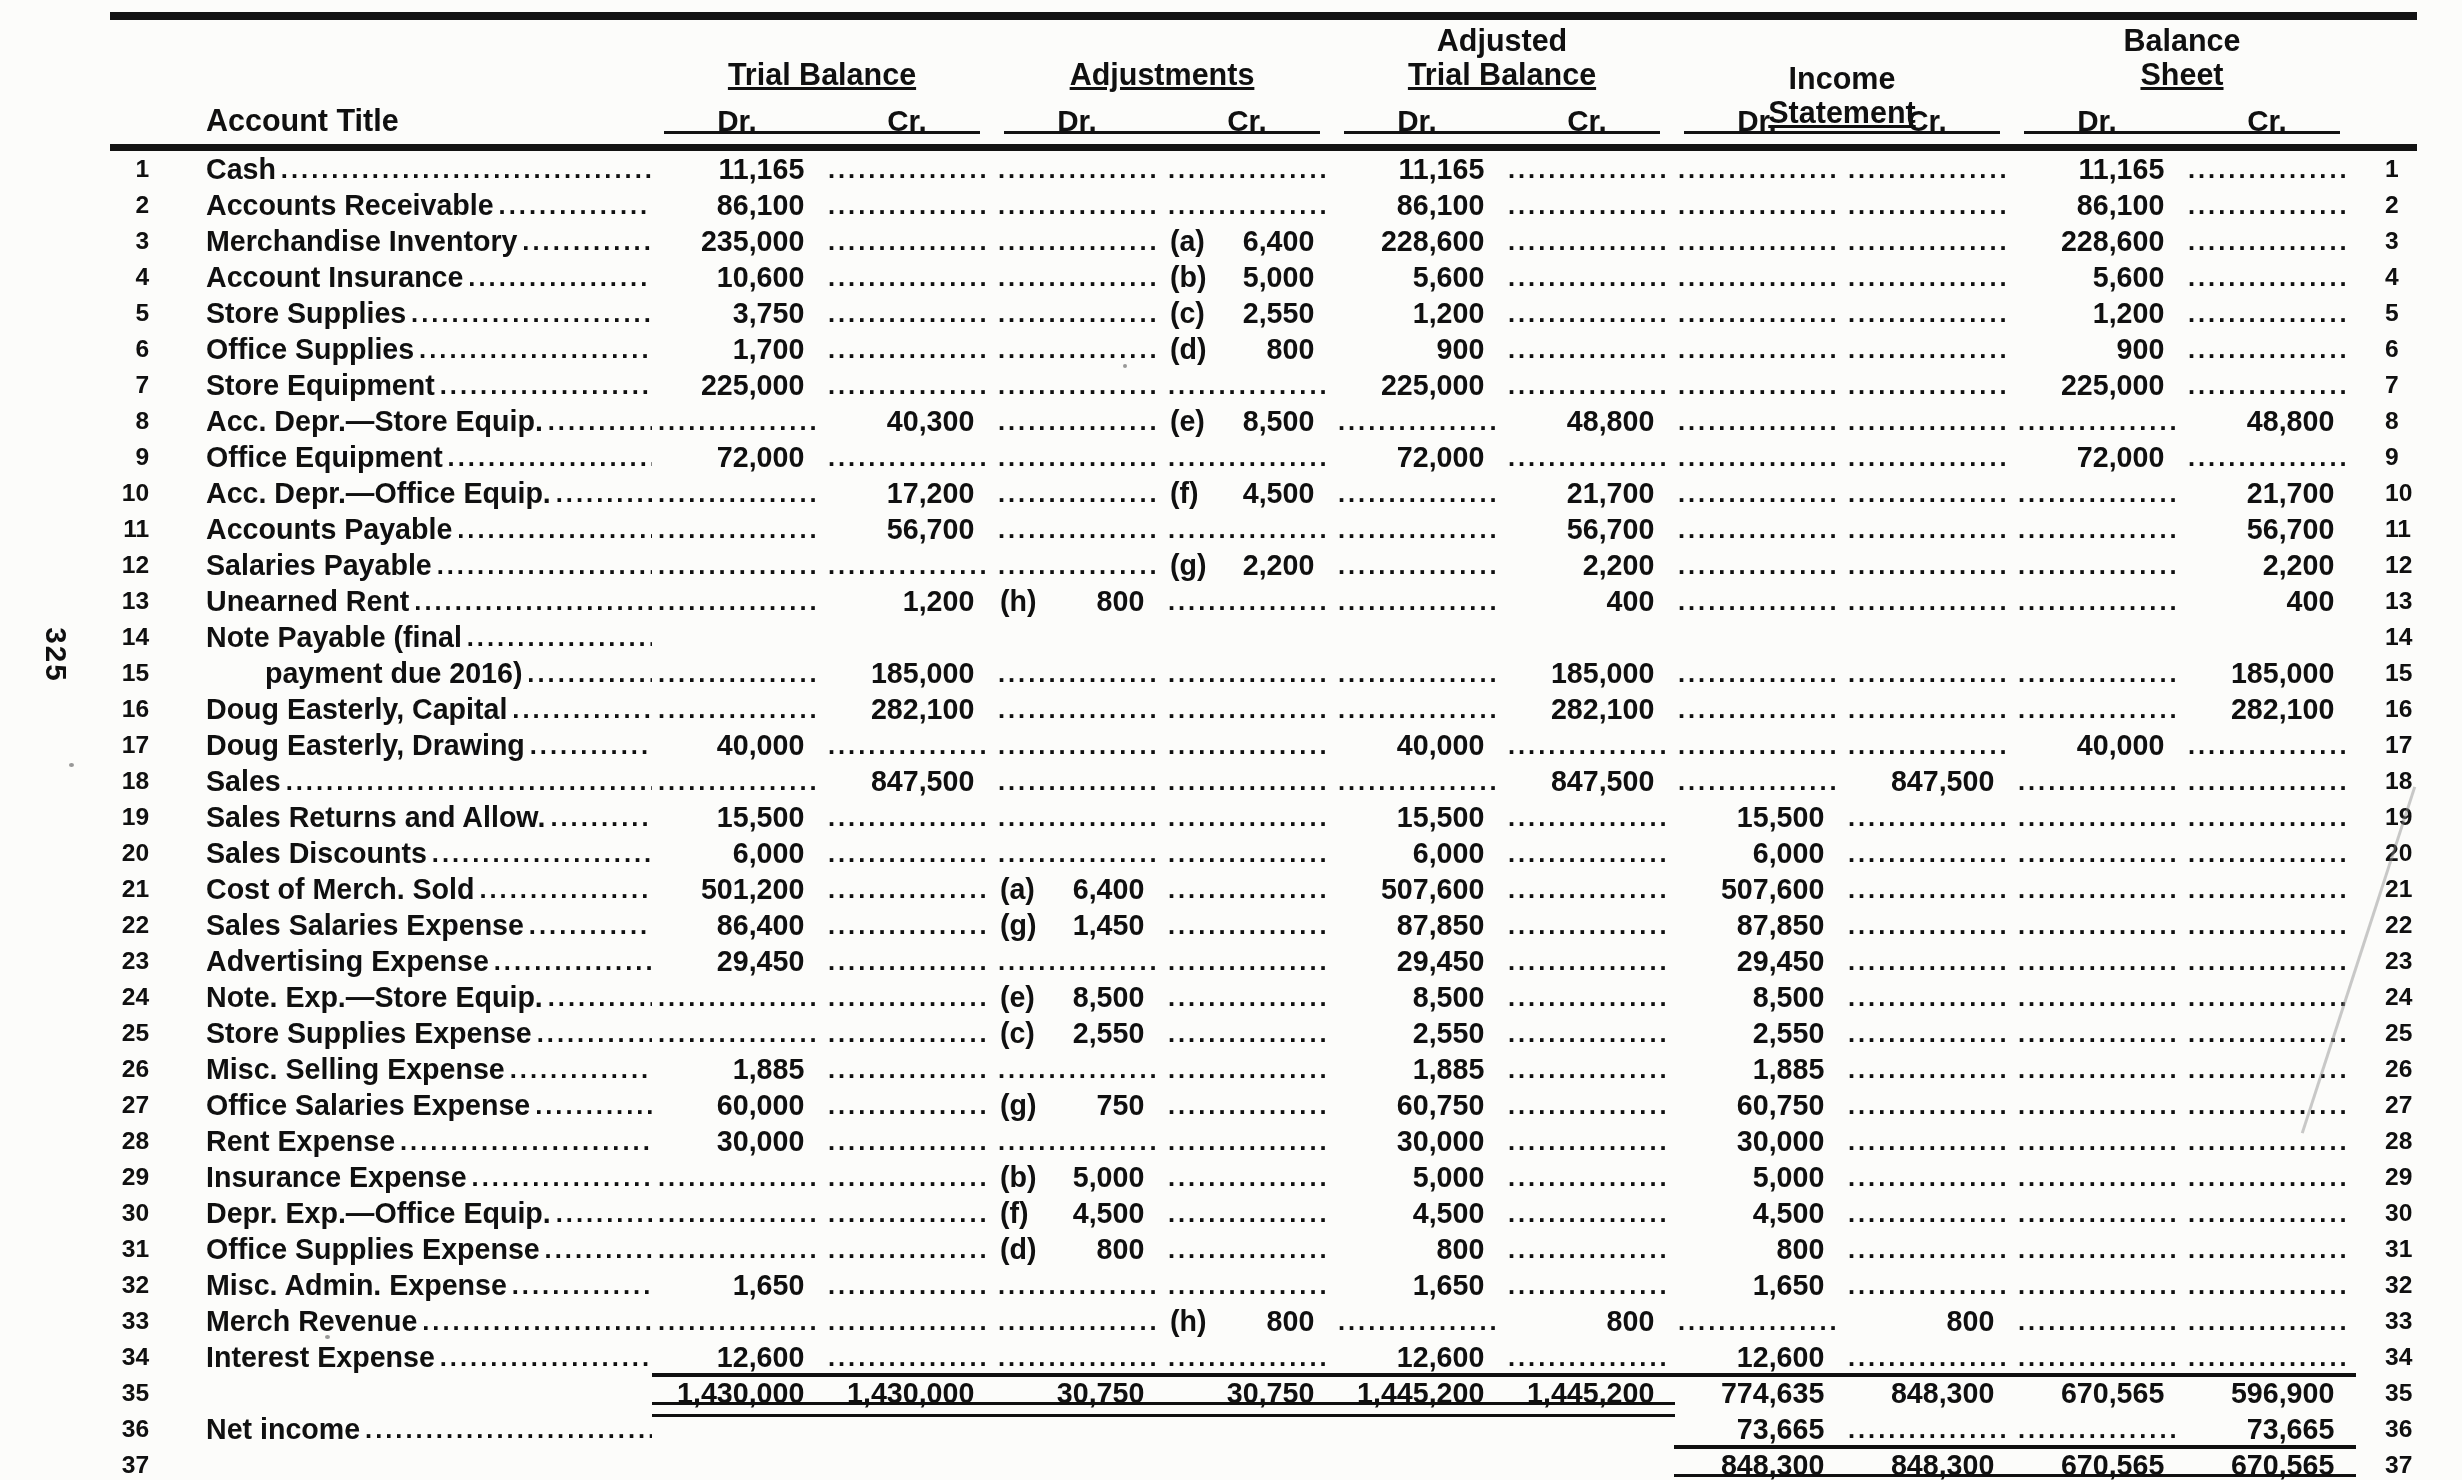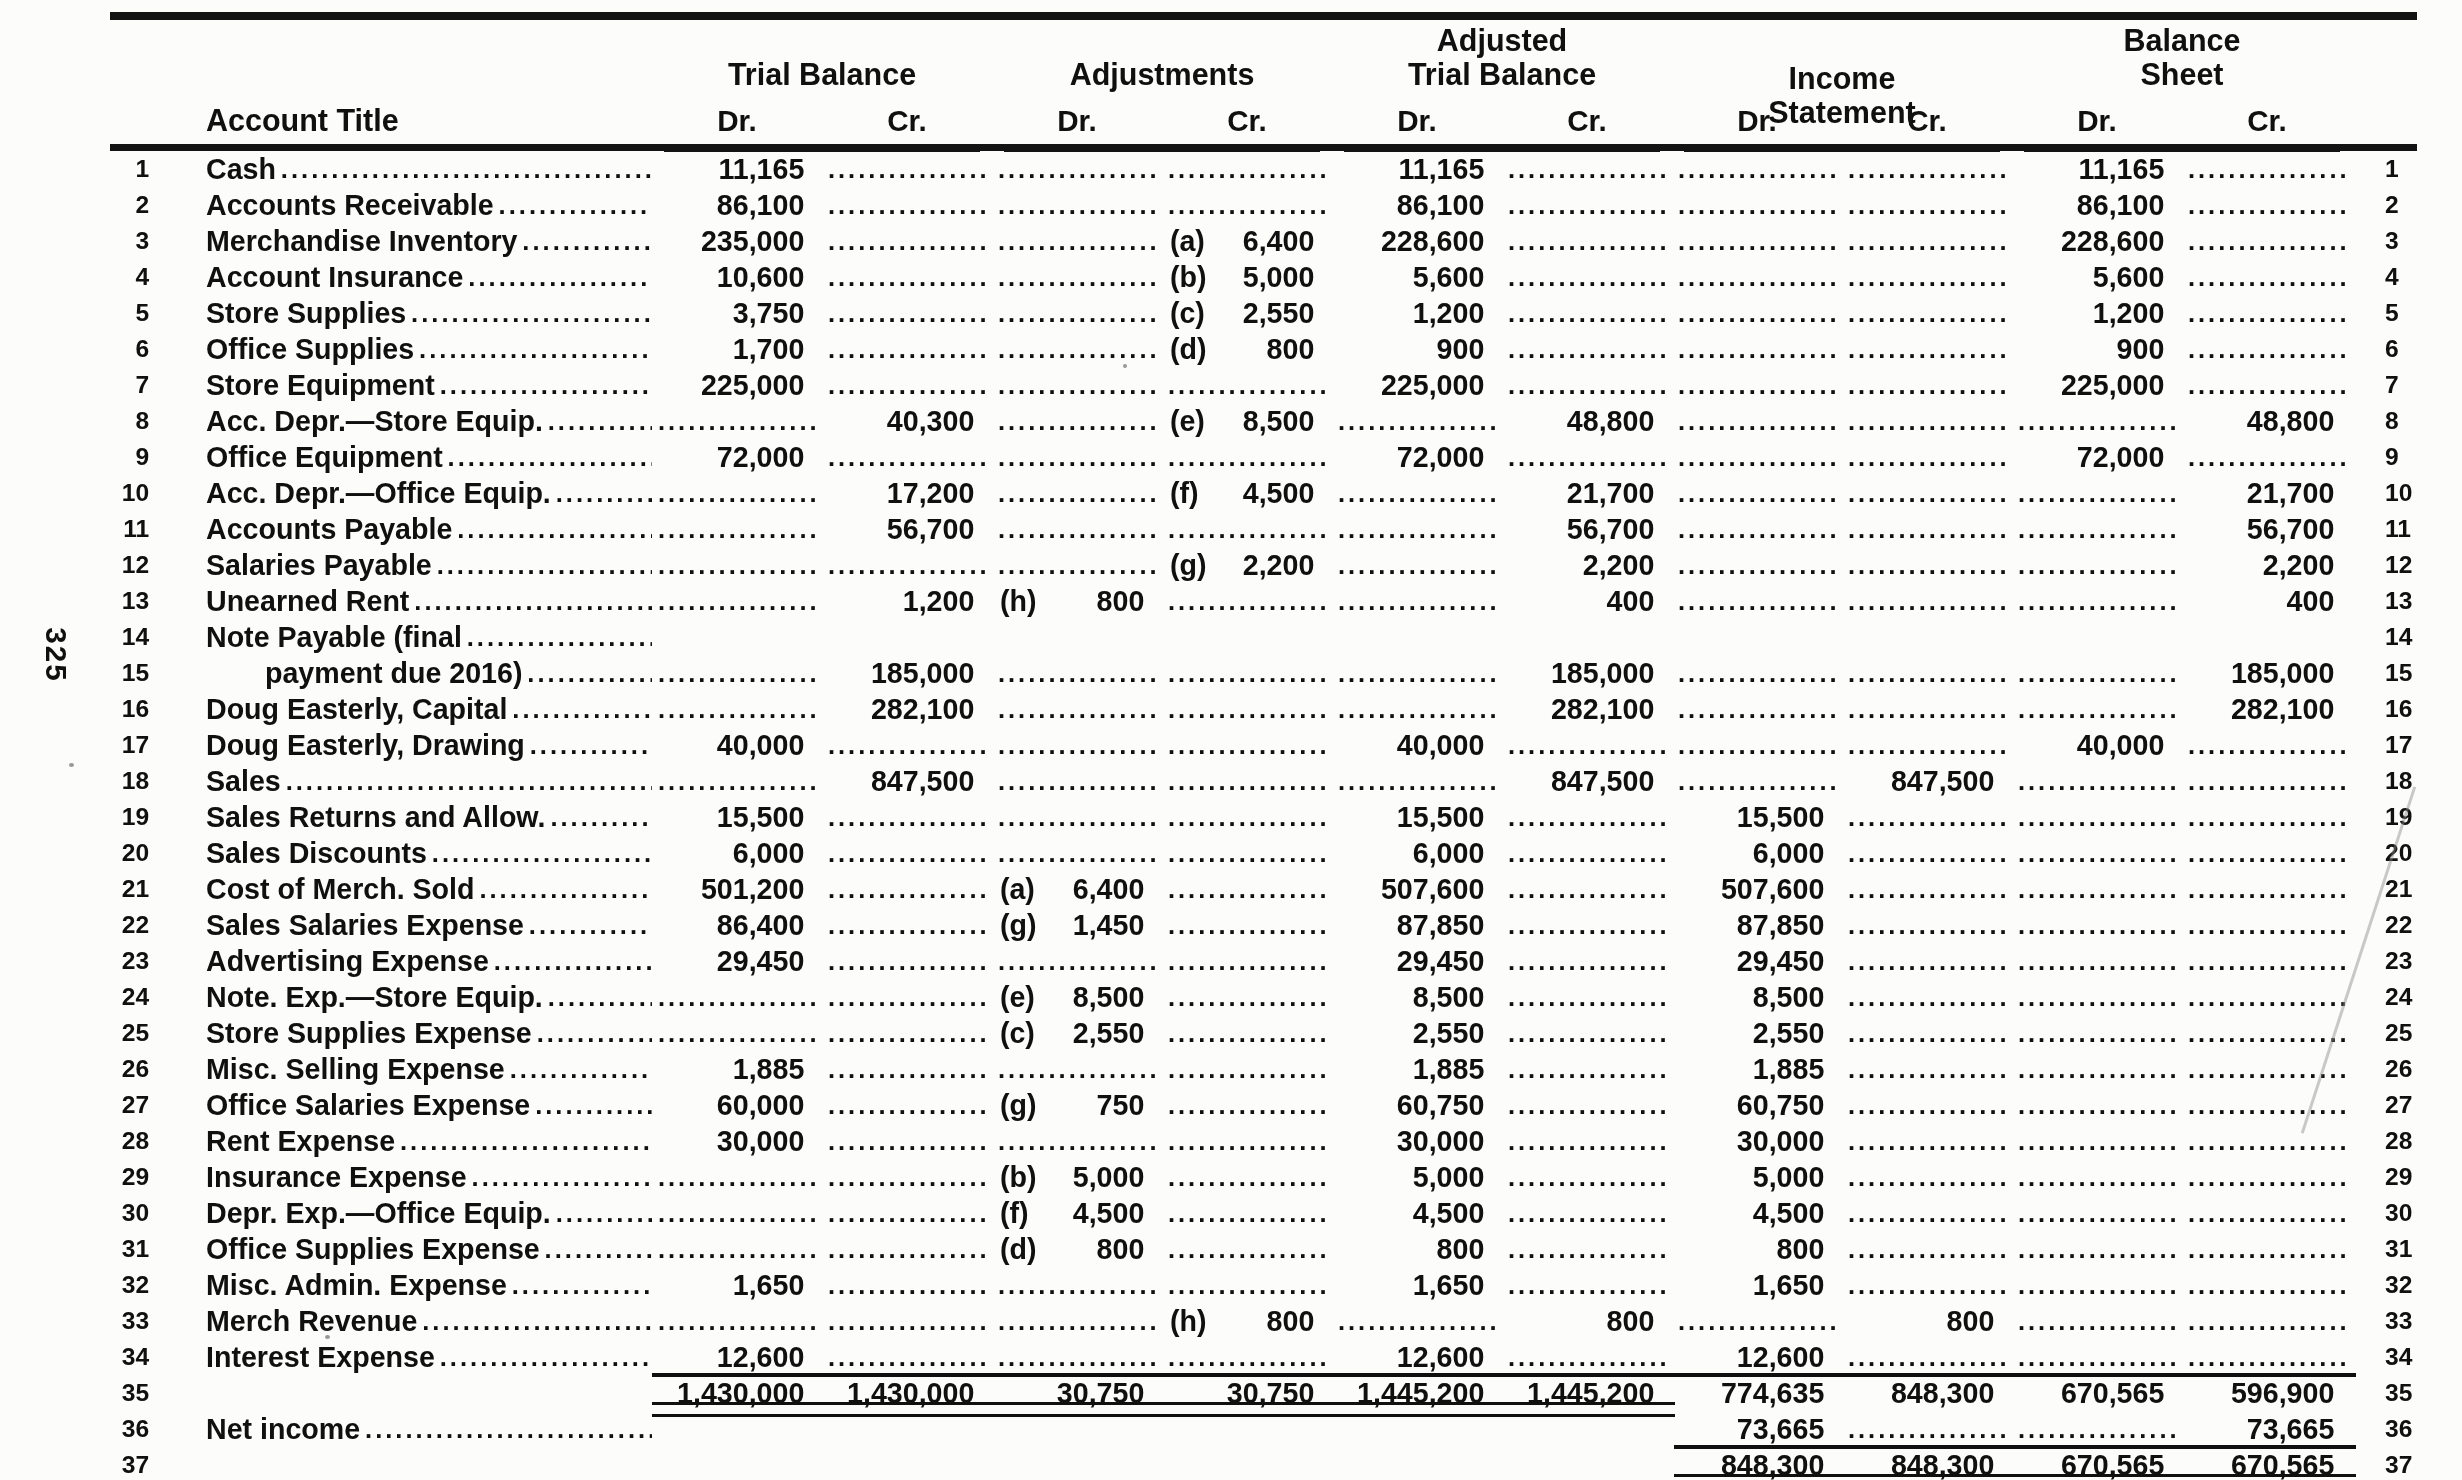--- a/index.html
+++ b/index.html
@@ -17,21 +17,21 @@
     transform:rotate(90deg);transform-origin:center;
   }
   .table{position:absolute;left:110px;top:11.8px;width:2307px;}
   .rule-top{height:7.9px;background:#131313;}
   .rule-header{height:6.9px;background:#131313;margin-top:3px;}
   .hgrid{display:grid;grid-template-columns:53px 489px repeat(10,170px) 61px;}
   .hA{height:37px;line-height:41px;}
   .hB{height:39px;line-height:35px;}
   .hC{height:45px;line-height:49px;}
   .gcell{text-align:center;font-size:30.5px;font-weight:700;}
-  .gunderline{border-bottom:3.9px solid #131313;margin:0 11.8px;padding-bottom:19px;}
+  .gunderline{border-bottom:3.9px solid #131313;margin:0 11.8px;padding-bottom:1px;text-decoration:underline;}
   .g-tb{grid-column:3/5;}
   .g-adj{grid-column:5/7;}
   .g-atb{grid-column:7/9;text-align:center;}
   .g-is{grid-column:9/11;margin-top:38px;}
   .g-bs{grid-column:11/13;}
   .acct-label{grid-column:2;font-size:30.5px;font-weight:700;padding-left:43px;}
   .drcr{text-align:center;font-size:29.6px;font-weight:700;}
   .rows{position:relative;}
   .row{
     display:grid;grid-template-columns:53px 489px repeat(10,170px) 61px;

